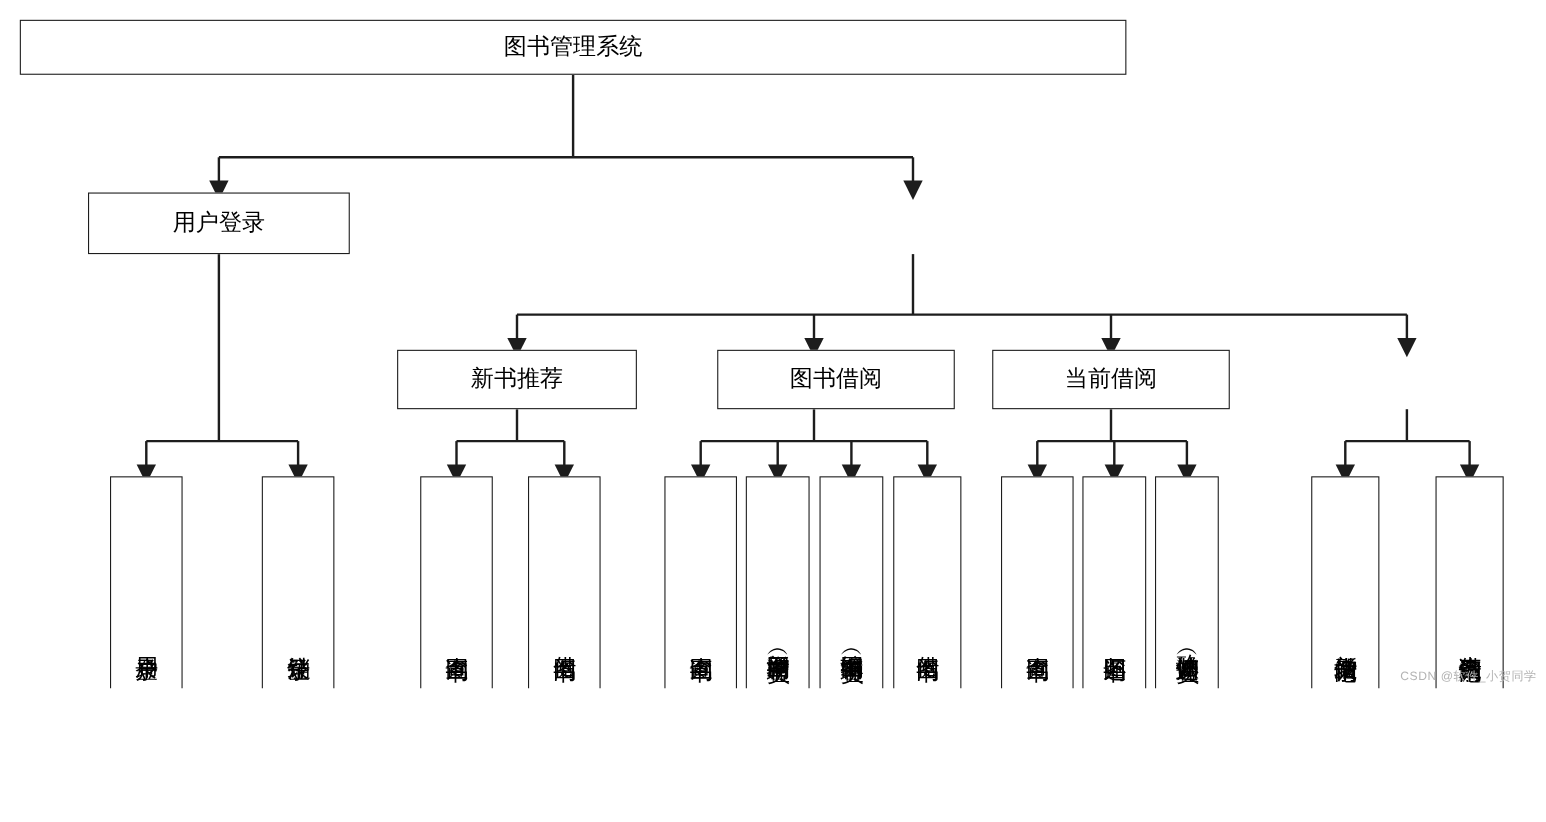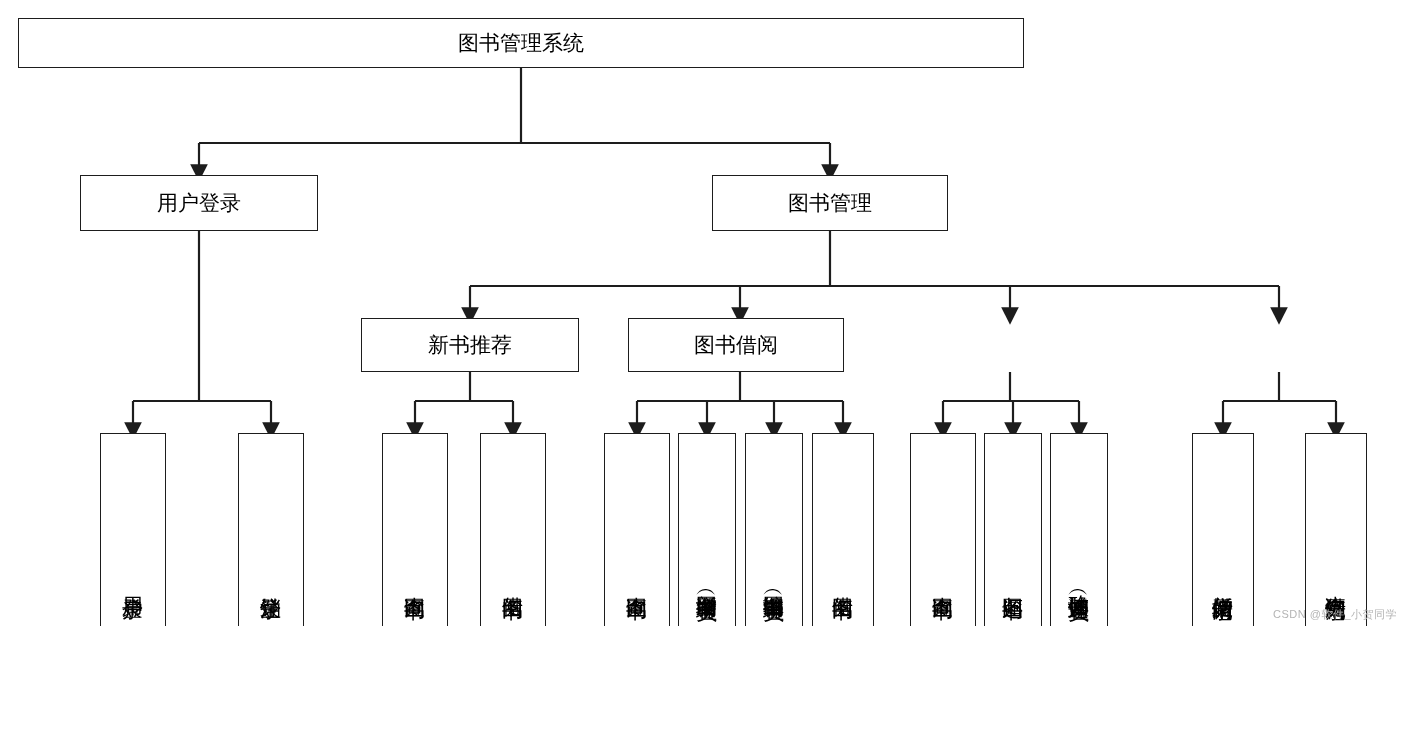--- a/index.html
+++ b/index.html
@@ -99,26 +99,26 @@
         <path d="M1223,401 L1336,401"></path>
         <path d="M1223,401 L1223,431" marker-end="url(#arrow)"></path>
         <path d="M1336,401 L1336,431" marker-end="url(#arrow)"></path>
       </g>
   </svg>
 
   <div class="node" style="left:18px;top:18px;width:1006px;height:50px;">图书管理系统</div>
 
   <div class="node" style="left:80px;top:175px;width:238px;height:56px;">用户登录</div>
 
-  <div class="node" style="left:712px;top:175px;width:236px;height:56px;">图书管理</div>
 
   <div class="node" style="left:361px;top:318px;width:218px;height:54px;">新书推荐</div>
 
-  <div class="node" style="left:628px;top:318px;width:216px;height:54px;">图书借阅</div>
+  <div class="node" style="left:652px;top:318px;width:216px;height:54px;">图书借阅</div>
 
+  <div class="node" style="left:902px;top:318px;width:216px;height:54px;">当前借阅</div>
 
 
   <div class="node vertical" style="left:100px;top:433px;width:66px;height:298px;">用户登录</div>
 
   <div class="node vertical" style="left:238px;top:433px;width:66px;height:298px;">注销登录</div>
 
   <div class="node vertical" style="left:382px;top:433px;width:66px;height:298px;">查询图书</div>
 
   <div class="node vertical" style="left:480px;top:433px;width:66px;height:298px;">借阅图书</div>
 

